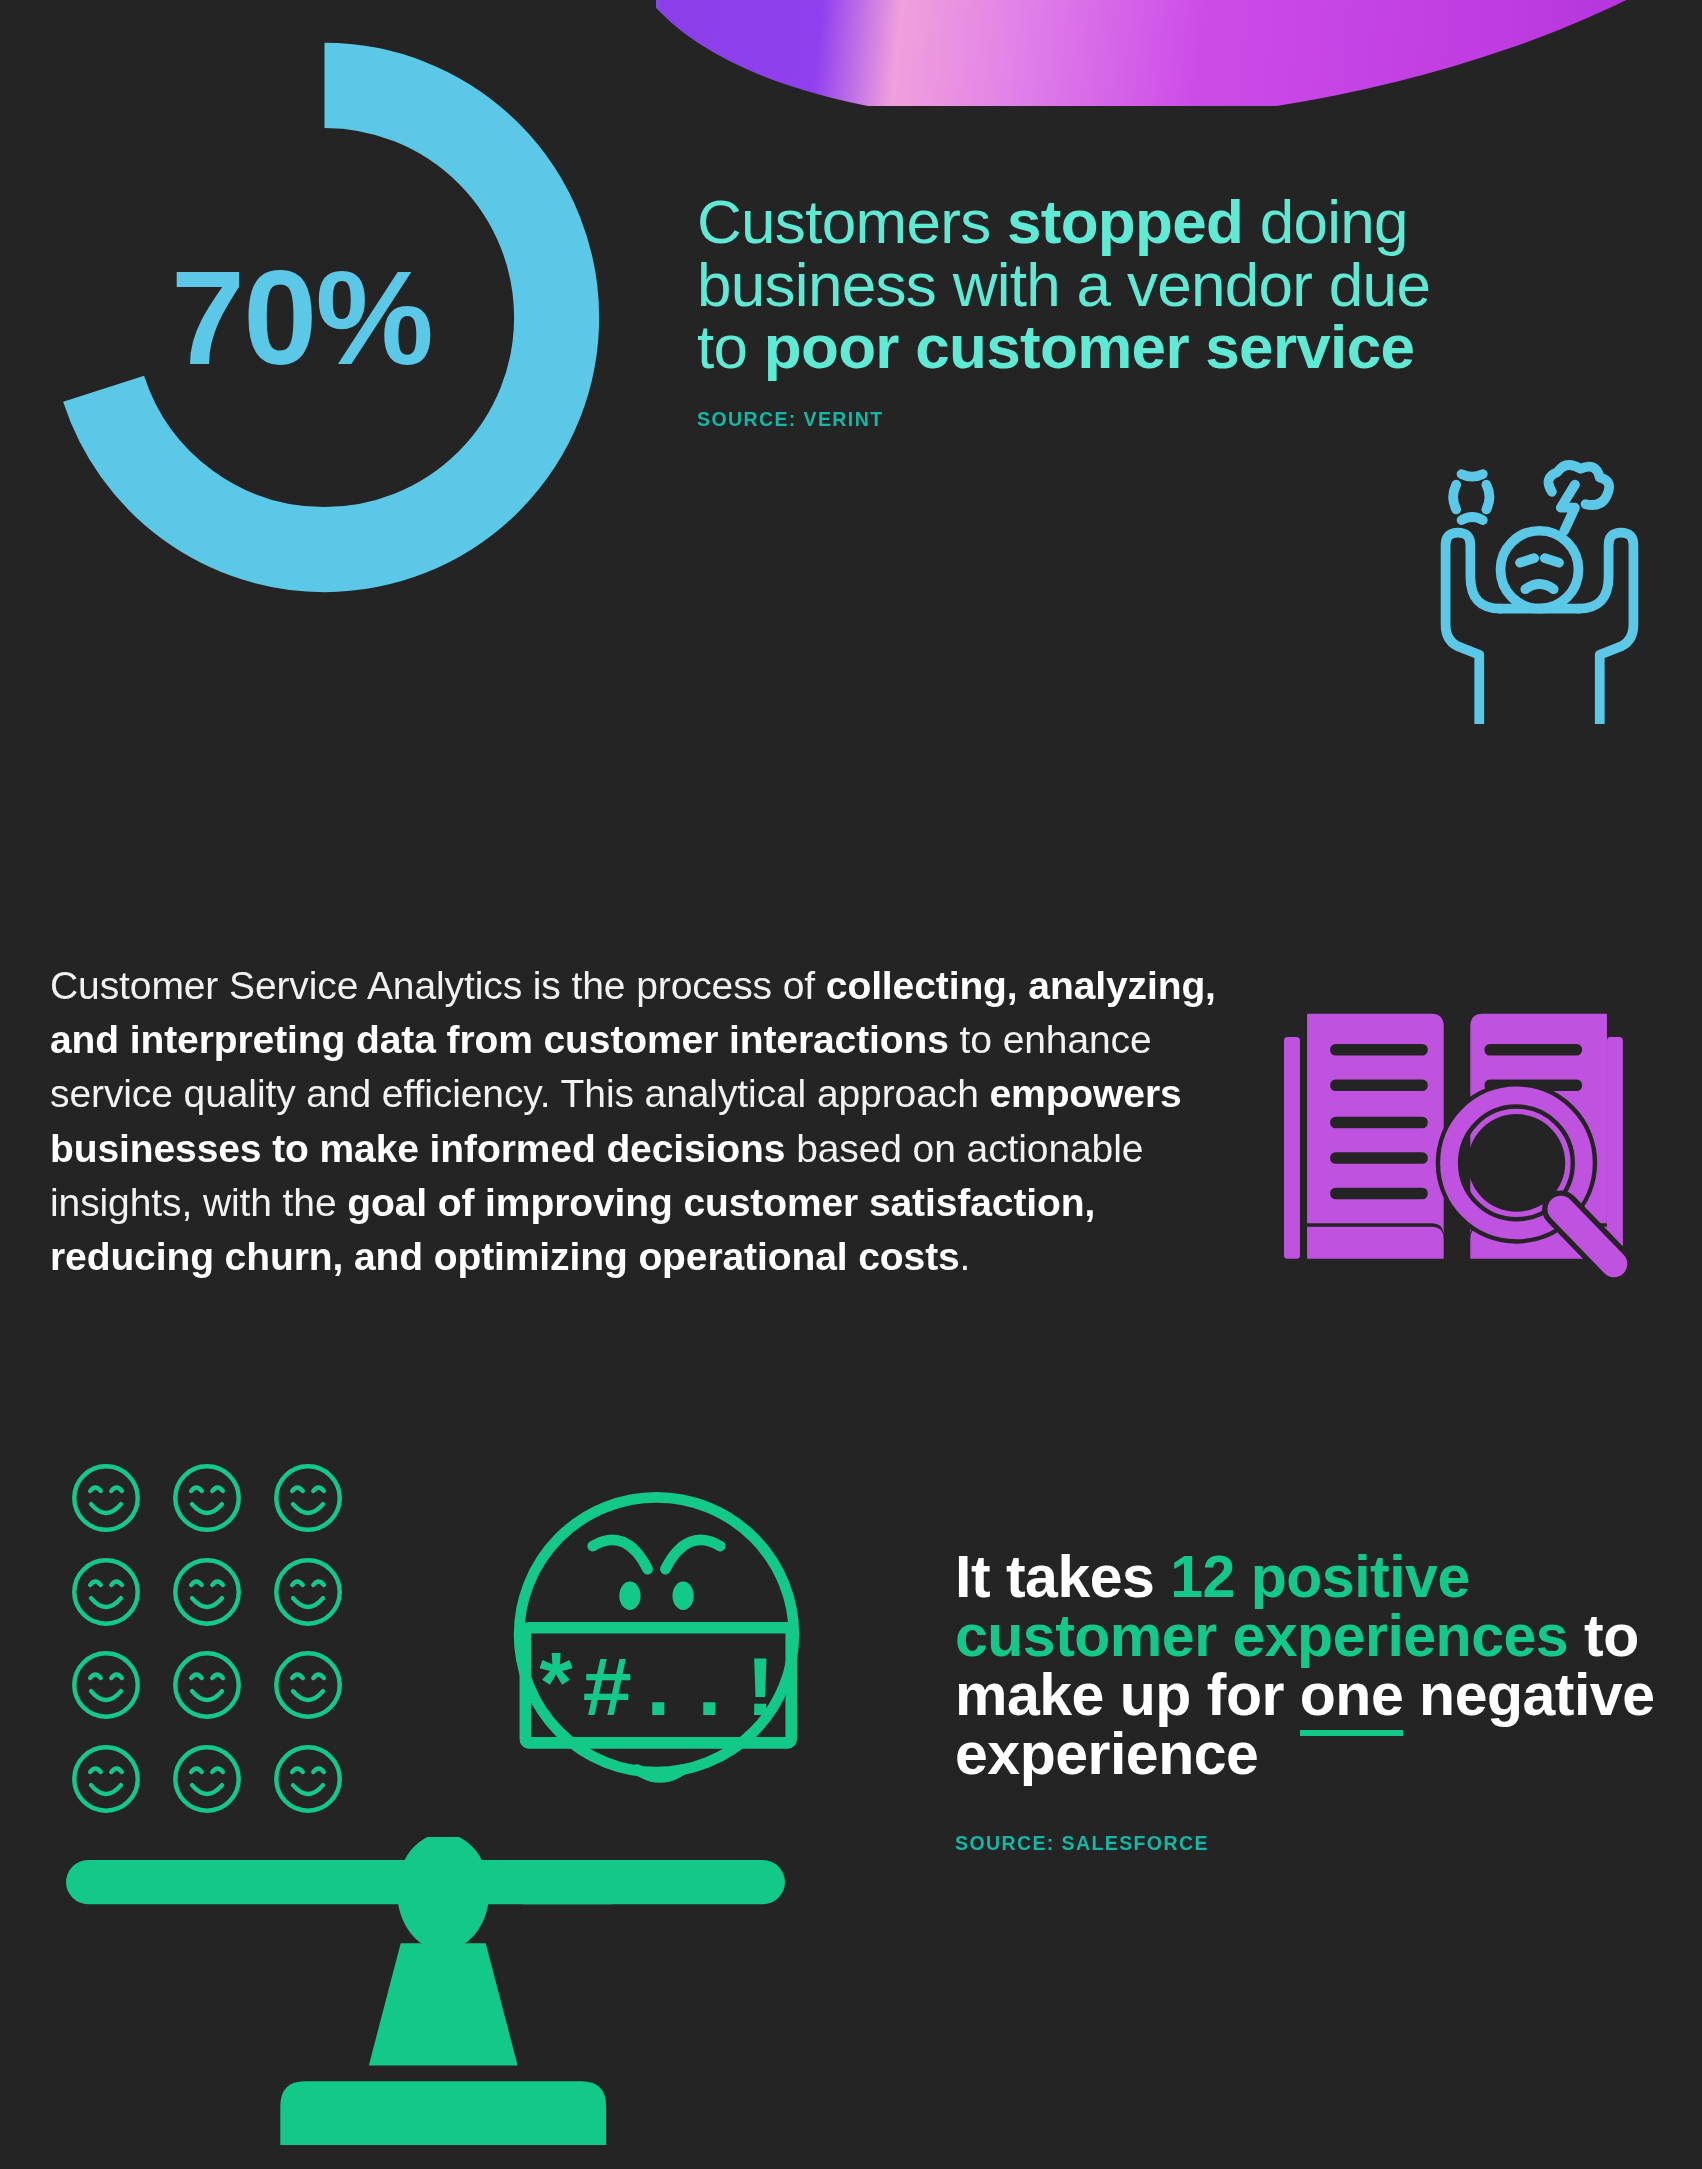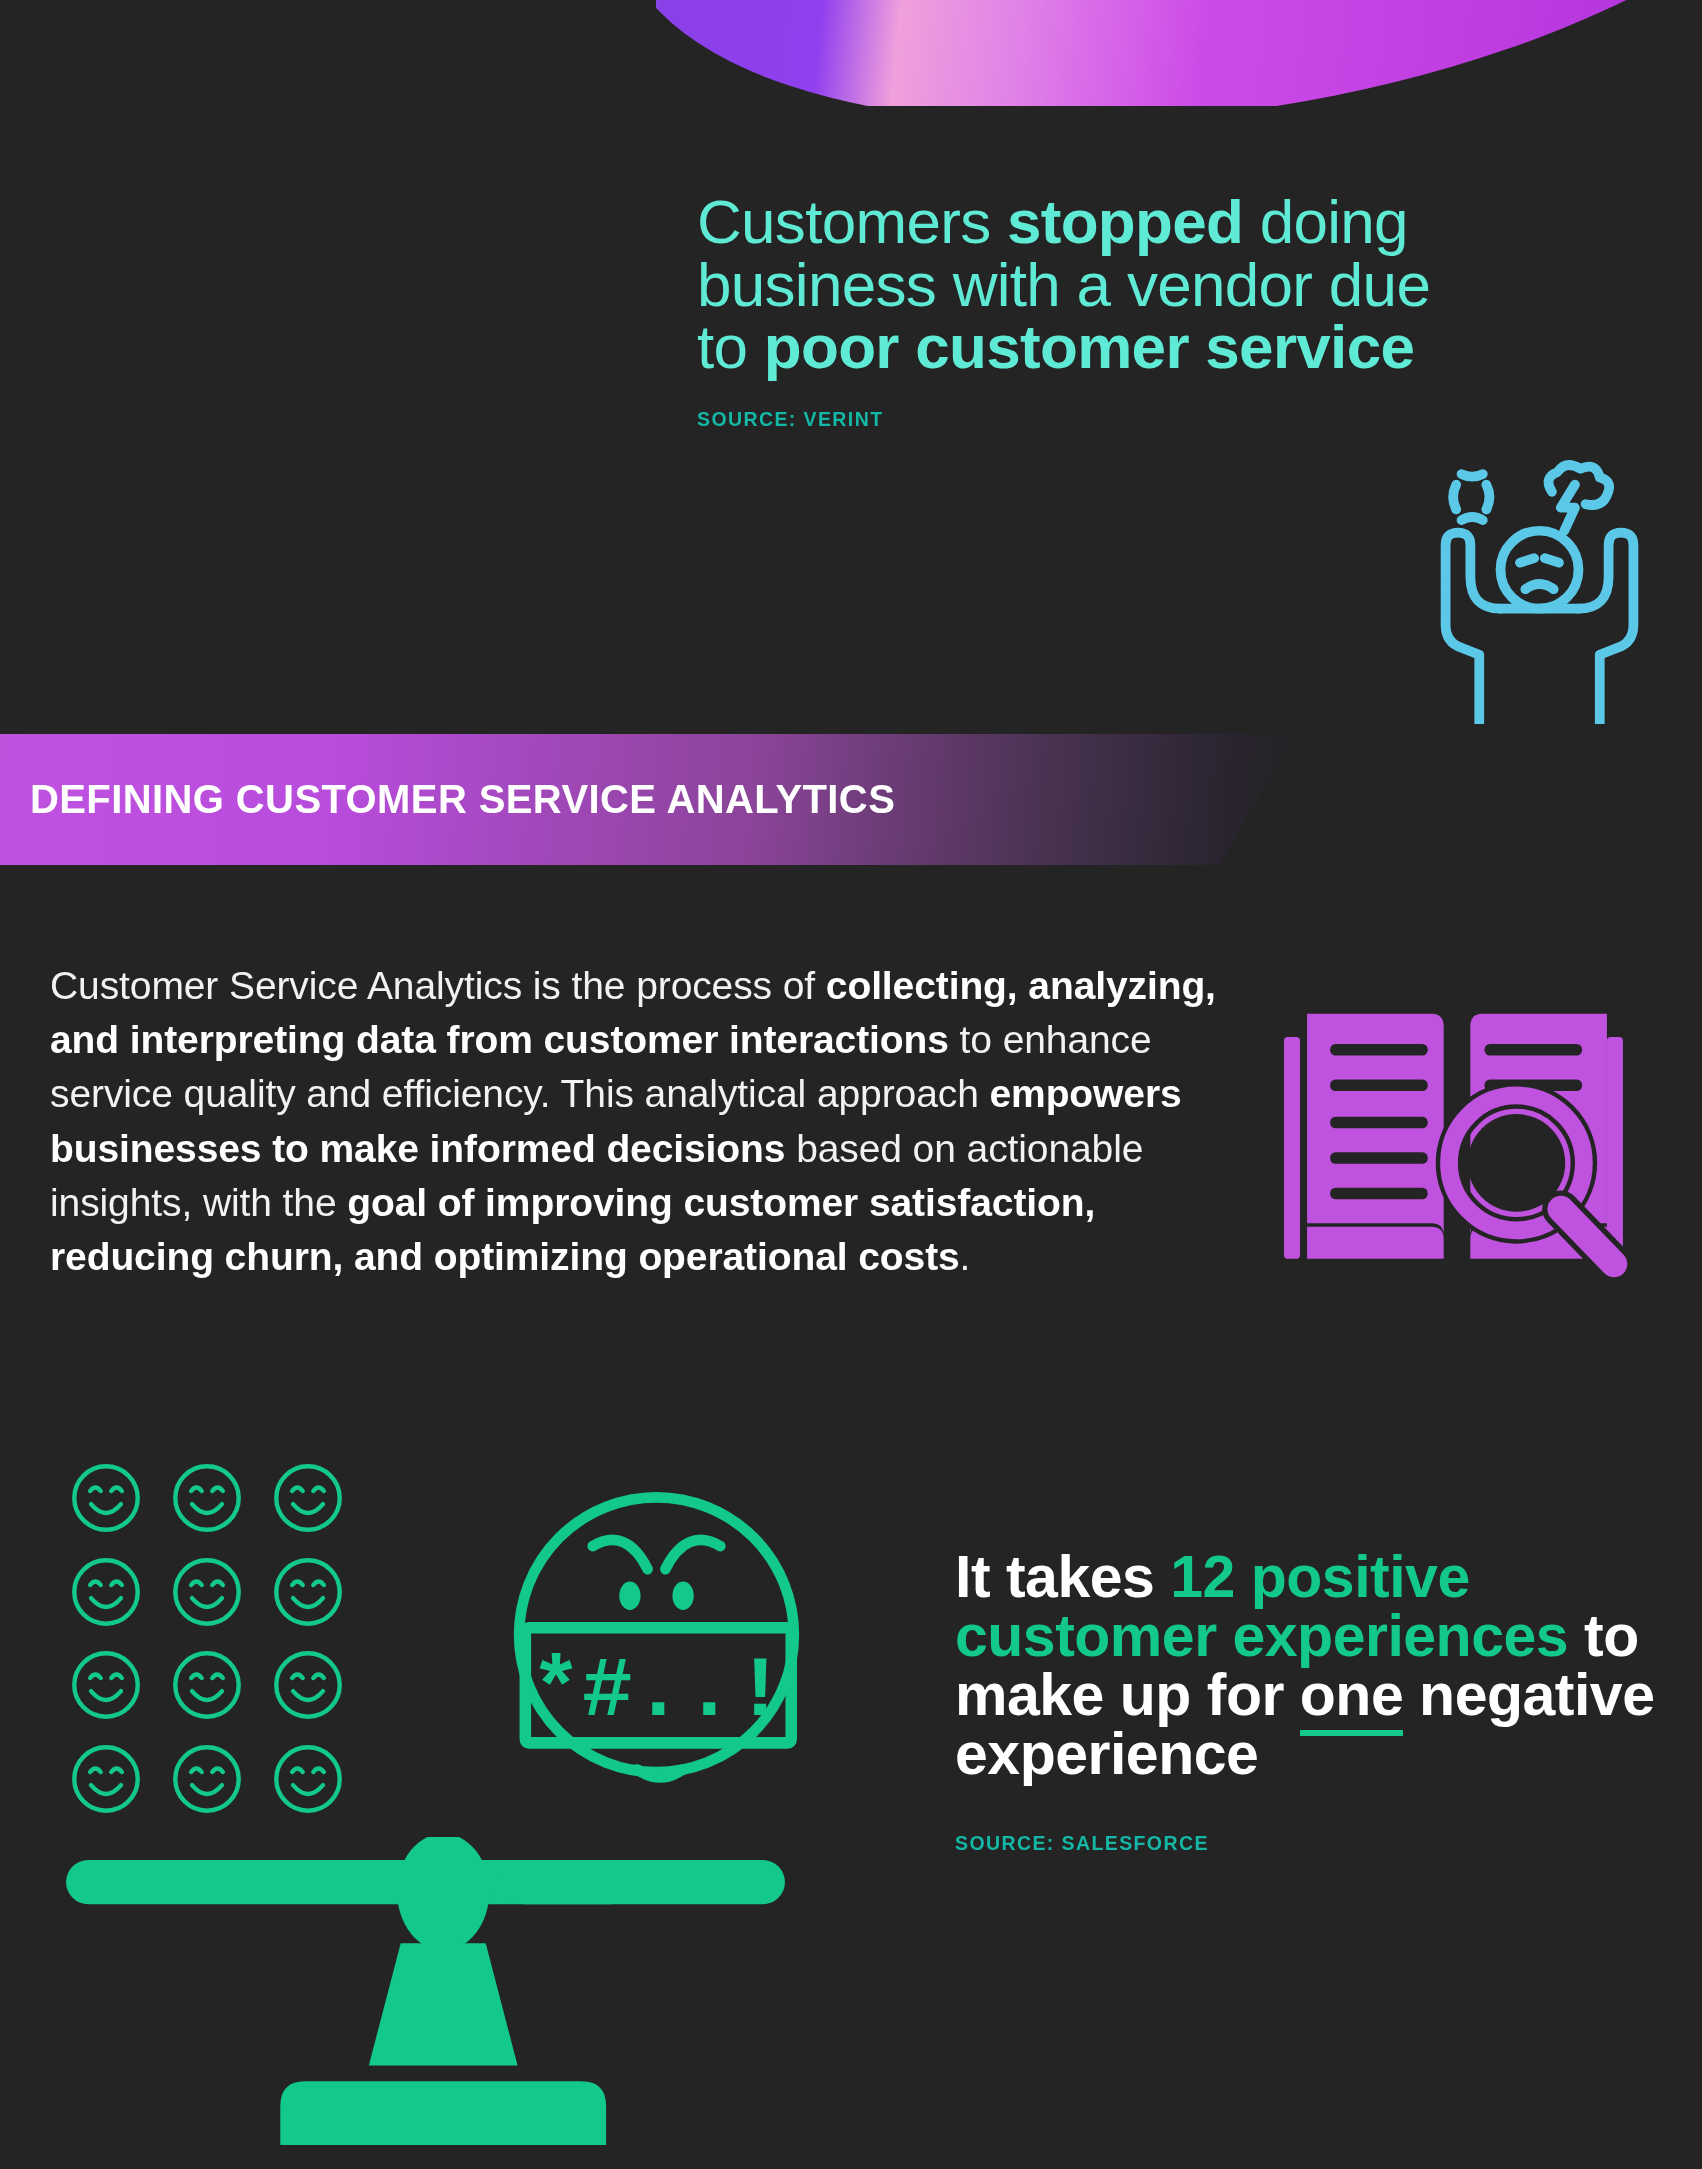--- a/index.html
+++ b/index.html
@@ -179,20 +179,27 @@
 </style>
 </head>
 <body>
 
 <div class="page">
 
   <div class="topdeco">
     <div class="ell"></div>
   </div>
 
+  <div class="donut-wrap">
+    <svg viewBox="0 0 640 660" aria-hidden="true">
+
+      <circle cx="320" cy="330" r="262" fill="none" stroke="#5BC8E8" stroke-width="96" stroke-dasharray="1152.3 493.9" transform="rotate(-90 320 330)"></circle>
+    </svg>
+    <div class="donut-label">70%</div>
+  </div>
 
   <div class="stat1">
     <div class="headline">
       <span>Customers </span><b>stopped</b><span> doing business with a vendor due to </span><b>poor customer service</b>
     </div>
     <div class="src">SOURCE: VERINT</div>
   </div>
 
   <div class="angry-person">
     <svg viewBox="0 0 272 300" fill="none" stroke="#5BC8E8" stroke-width="11" stroke-linecap="round" stroke-linejoin="round" aria-hidden="true">
@@ -215,23 +222,20 @@
       <path d="M158 118 l-16 -5"></path>
 
       <path d="M120 148 q16 -12 32 0"></path>
 
       <path d="M92 170 h88"></path>
       <path d="M92 170 q-34 0 -34 -36 v-36 q0 -14 -14 -14 q-14 0 -14 14 v90 q0 20 18 26 l20 8 v78"></path>
       <path d="M180 170 q34 0 34 -36 v-36 q0 -14 14 -14 q14 0 14 14 v90 q0 20 -18 26 l-20 8 v78"></path>
     </svg>
   </div>
 
-  <div class="banner">
-    <div class="banner-title">DEFINING CUSTOMER SERVICE ANALYTICS</div>
-  </div>
 
   <div class="definition">
     <span>Customer Service Analytics is the process of </span><b>collecting, analyzing, and interpreting data from customer interactions</b><span> to enhance service quality and efficiency. This analytical approach </span><b>empowers businesses to make informed decisions</b><span> based on actionable insights, with the </span><b>goal of improving customer satisfaction, reducing churn, and optimizing operational costs</b><span>.</span>
   </div>
 
   <div class="book-icon">
     <svg viewBox="0 0 410 310" aria-hidden="true">
       <g fill="#C052E0">
 
         <rect x="10" y="36" width="18" height="250" rx="4"></rect>

